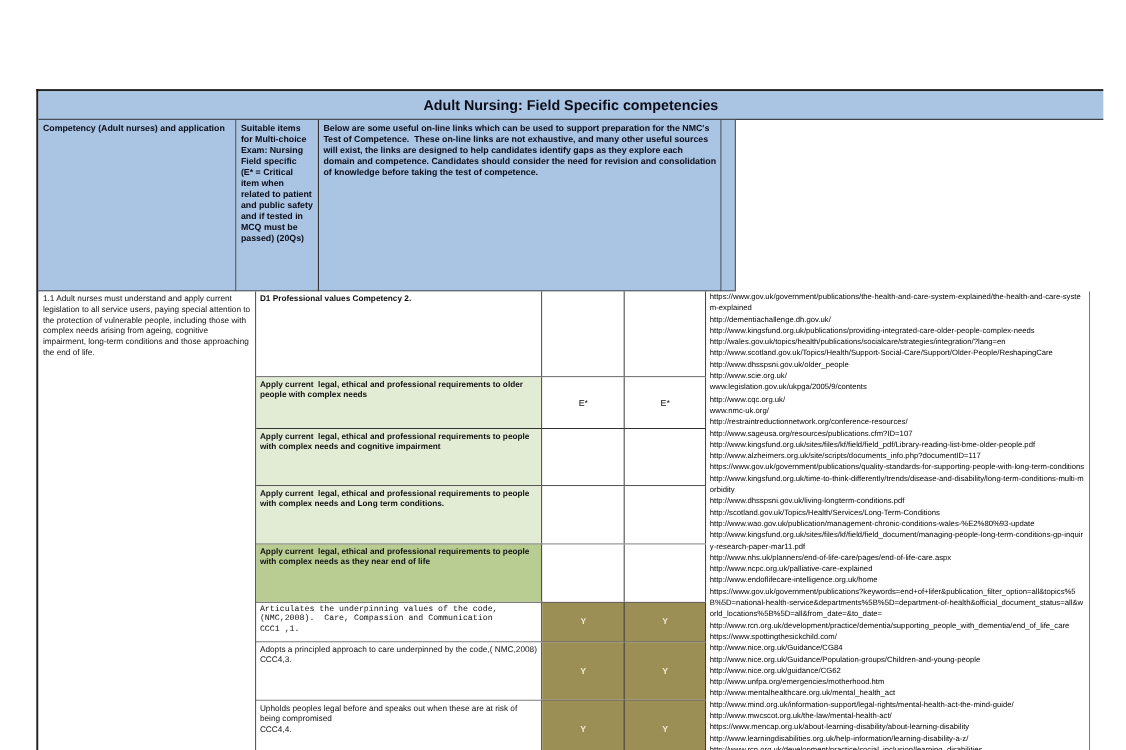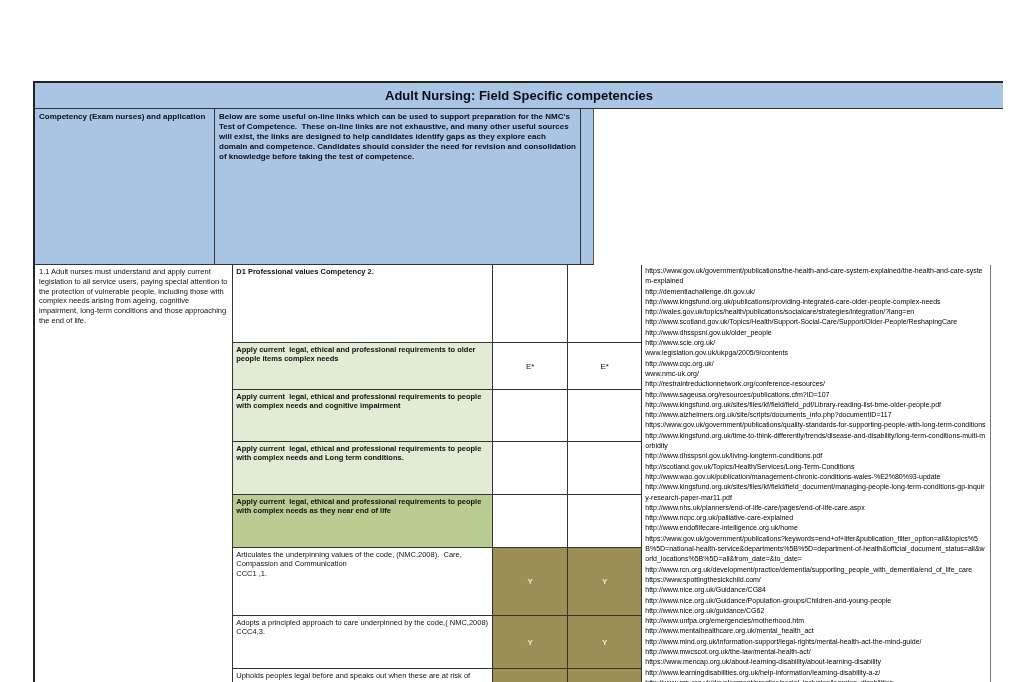--- a/index.html
+++ b/index.html
@@ -37,54 +37,55 @@
 </style>
 </head>
 <body>
 
 <div class="canvas">
   <div class="table">
 
     <div class="title-row">Adult Nursing: Field Specific competencies</div>
 
     <div class="header-row">
-      <div class="hcell hc1">Competency (Exam nurses) and application</div>
+      <div class="hcell hc1">Competency (Adult nurses) and application</div>
+      <div class="hcell hc3">Suitable items for Multi-choice Exam: Nursing Field specific  (E* = Critical item when related to patient and public safety and if tested in MCQ must be passed) (20Qs)</div>
       <div class="hcell hc5">Below are some useful on-line links which can be used to support preparation for the NMC's Test of Competence.  These on-line links are not exhaustive, and many other useful sources will exist, the links are designed to help candidates identify gaps as they explore each domain and competence. Candidates should consider the need for revision and consolidation of knowledge before taking the test of competence.</div>
       <div class="hsliver"></div>
     </div>
 
     <div class="body">
       <div class="bcol1">1.1 Adult nurses must understand and apply current legislation to all service users, paying special attention to the protection of vulnerable people, including those with complex needs arising from ageing, cognitive impairment, long-term conditions and those approaching the end of life.</div>
       <div class="rows">
           <div class="erow" style="height: 78px;">
             <div class="elabel white b">D1 Professional values Competency 2.</div>
             <div class="emark"></div>
             <div class="emark last"></div>
           </div>
           <div class="erow" style="height: 47px;">
-            <div class="elabel pale-green b">Apply current  legal, ethical and professional requirements to older people items complex needs</div>
+            <div class="elabel pale-green b">Apply current  legal, ethical and professional requirements to older people with complex needs</div>
             <div class="emark">E*</div>
             <div class="emark last">E*</div>
           </div>
           <div class="erow" style="height: 52px;">
             <div class="elabel pale-green b">Apply current  legal, ethical and professional requirements to people with complex needs and cognitive impairment</div>
             <div class="emark"></div>
             <div class="emark last"></div>
           </div>
           <div class="erow" style="height: 53px;">
             <div class="elabel pale-green b">Apply current  legal, ethical and professional requirements to people with complex needs and Long term conditions.</div>
             <div class="emark"></div>
             <div class="emark last"></div>
           </div>
           <div class="erow" style="height: 53px;">
             <div class="elabel medium-green b">Apply current  legal, ethical and professional requirements to people with complex needs as they near end of life</div>
             <div class="emark"></div>
             <div class="emark last"></div>
           </div>
-          <div class="erow" style="height: 68px;">
+          <div class="erow" style="height: 36px; font-family: Liberation Mono, monospace;">
             <div class="elabel white">Articulates the underpinning values of the code, (NMC,2008).  Care, Compassion and Communication
 CCC1 ,1.</div>
             <div class="emark y">Y</div>
             <div class="emark last y">Y</div>
           </div>
           <div class="erow" style="height: 53px; justify-content: space-between;">
             <div class="elabel white">Adopts a principled approach to care underpinned by the code,( NMC,2008)
 CCC4,3.</div>
             <div class="emark y">Y</div>
             <div class="emark last y">Y</div>

